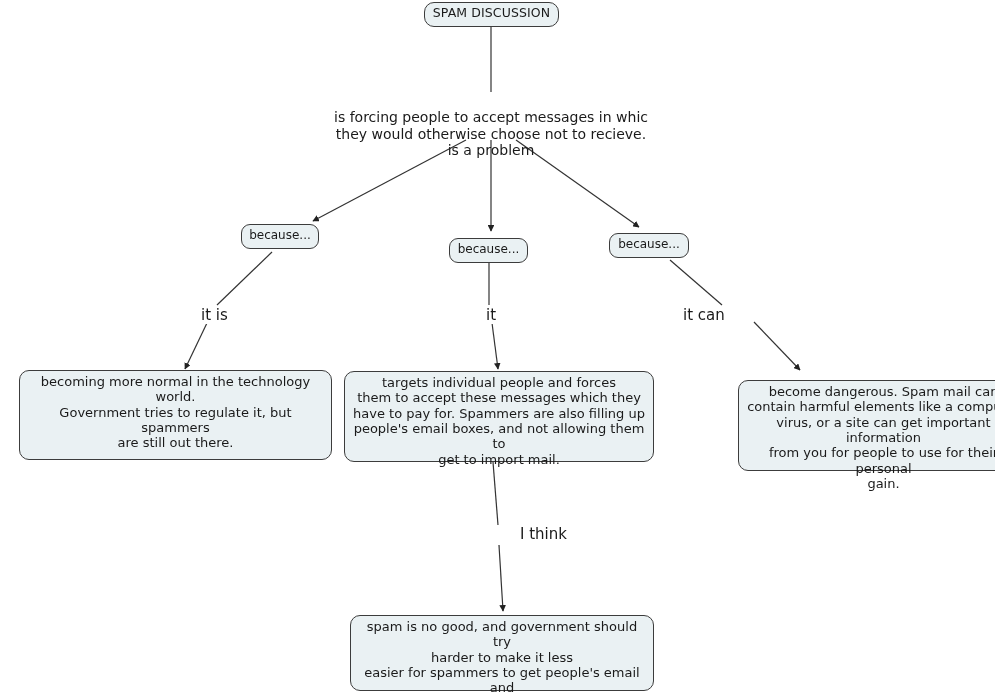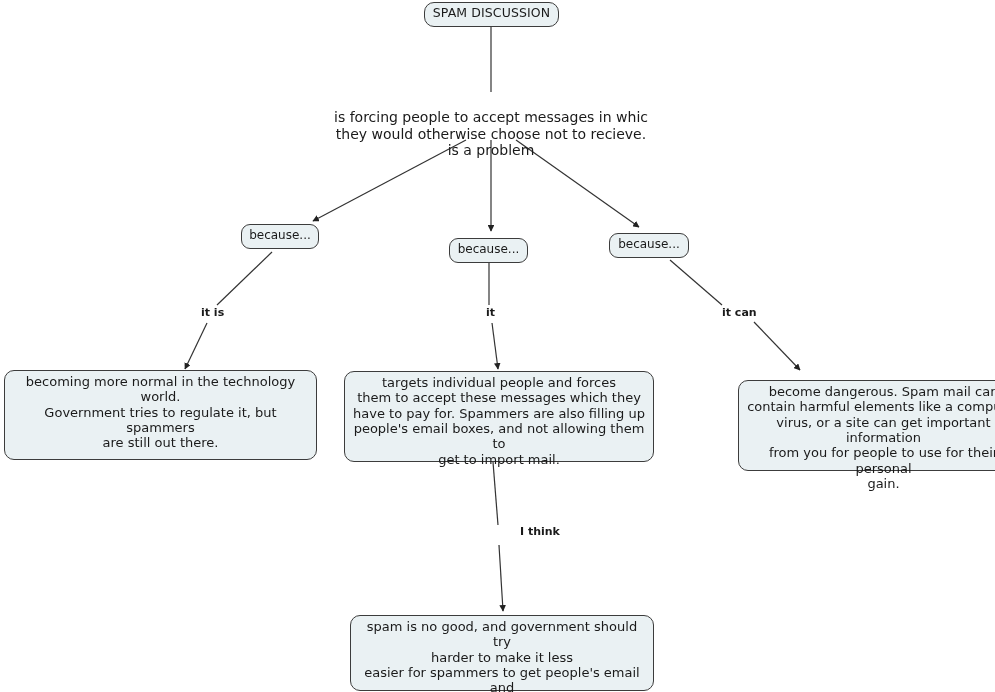--- a/index.html
+++ b/index.html
@@ -58,26 +58,25 @@
     position: absolute;
     background: transparent;
     border: none;
     text-align: center;
     white-space: pre-line;
     font-size: 14px;
     line-height: 1.2;
   }
   .link-label {
     position: absolute;
-    font-size: 11px;
+    font-size: 15px;
     background: #ffffff;
     padding: 0 2px;
     white-space: nowrap;
     line-height: 1.1;
-    font-weight: bold;
   }
 </style>
 </head>
 <body>
 
 <div id="canvas">
 
   <svg class="links" viewBox="0 0 995 692" xmlns="http://www.w3.org/2000/svg">
     <defs>
       <marker id="arrow" viewBox="0 0 10 10" refX="9" refY="5" markerWidth="5.5" markerHeight="5.5" orient="auto-start-reverse">
@@ -129,29 +128,29 @@
   </div>
 
   <div class="link-label" style="left:199px; top:307px;">
     <span>it is</span>
   </div>
 
   <div class="link-label" style="left:484px; top:307px;text-align:right;">
     <span>it</span>
   </div>
 
-  <div class="link-label" style="left:720px; top:307px;">
+  <div class="link-label" style="left:681px; top:307px;">
     <span>it can</span>
   </div>
 
   <div class="link-label" style="left:478px; top:526px;margin-left:40px;">
     <span>I think</span>
   </div>
 
-  <div class="node node-txt" style="left:4px; top:370px; width:313px; height:90px;">
+  <div class="node node-txt" style="left:19px; top:370px; width:313px; height:90px;">
     <span>becoming more normal in the technology world.
 Government tries to regulate it, but spammers
 are still out there.</span>
   </div>
 
   <div class="node node-txt" style="left:344px; top:371px; width:310px; height:91px;">
     <span>targets individual people and forces
 them to accept these messages which they
 have to pay for. Spammers are also filling up
 people's email boxes, and not allowing them to

